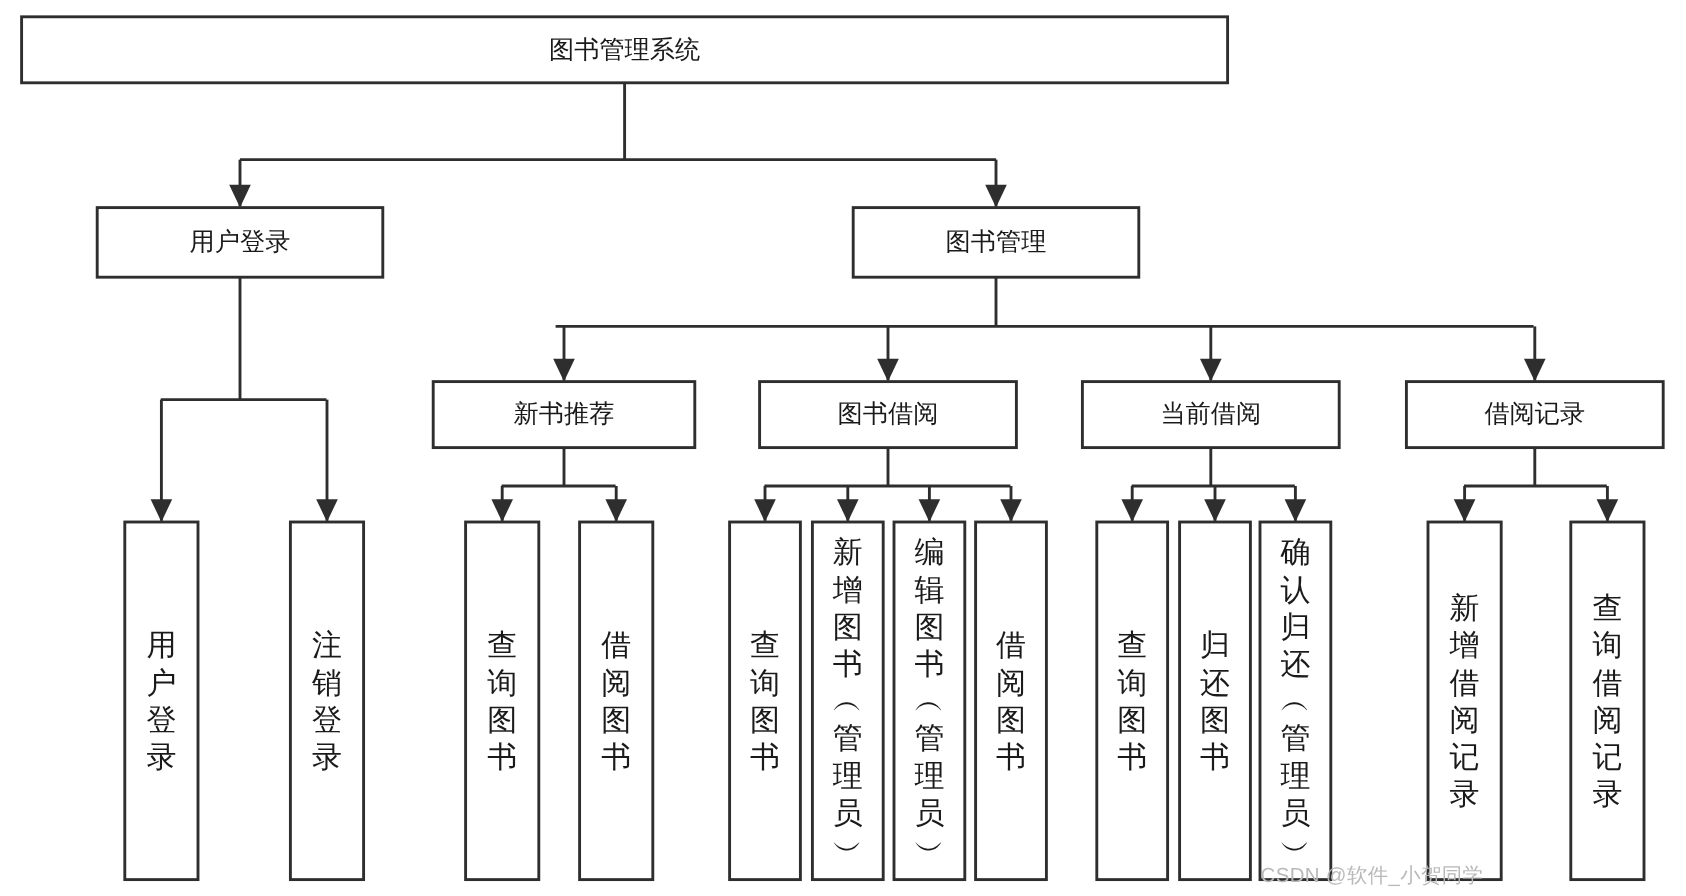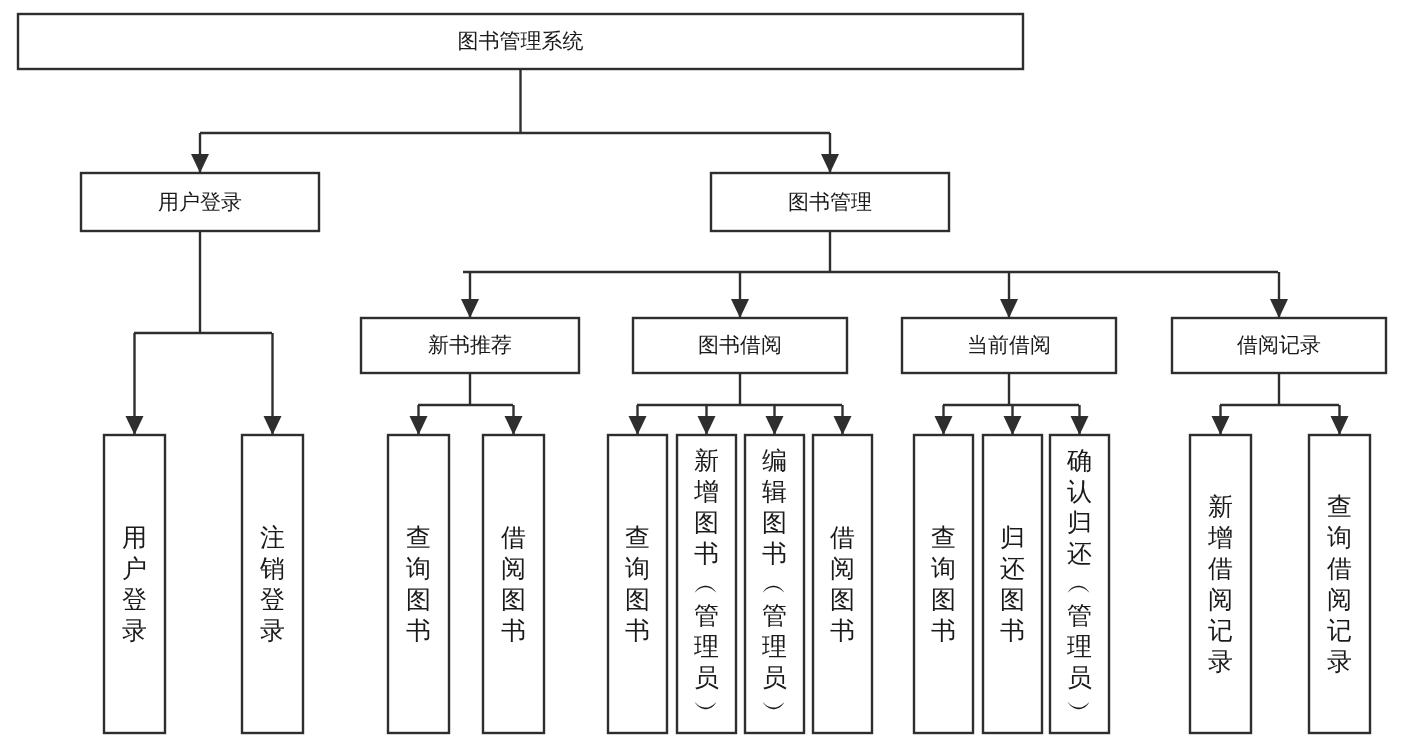--- a/index.html
+++ b/index.html
@@ -201,13 +201,14 @@
         <g>
           <rect x="1190" y="435" width="61" height="298" class="node-box"></rect>
           <text x="1220.5" y="515.18" class="node-label-v-char"><tspan x="1220.5" dy="0">新</tspan><tspan x="1220.5" dy="31">增</tspan><tspan x="1220.5" dy="31">借</tspan><tspan x="1220.5" dy="31">阅</tspan><tspan x="1220.5" dy="31">记</tspan><tspan x="1220.5" dy="31">录</tspan></text>
         </g>
         <g>
           <rect x="1309" y="435" width="61" height="298" class="node-box"></rect>
           <text x="1339.5" y="515.18" class="node-label-v-char"><tspan x="1339.5" dy="0">查</tspan><tspan x="1339.5" dy="31">询</tspan><tspan x="1339.5" dy="31">借</tspan><tspan x="1339.5" dy="31">阅</tspan><tspan x="1339.5" dy="31">记</tspan><tspan x="1339.5" dy="31">录</tspan></text>
         </g>
       </g>
     </svg>
+  <div class="watermark-text">CSDN @软件_小贺同学</div>
 </div>
 
 </body></html>

